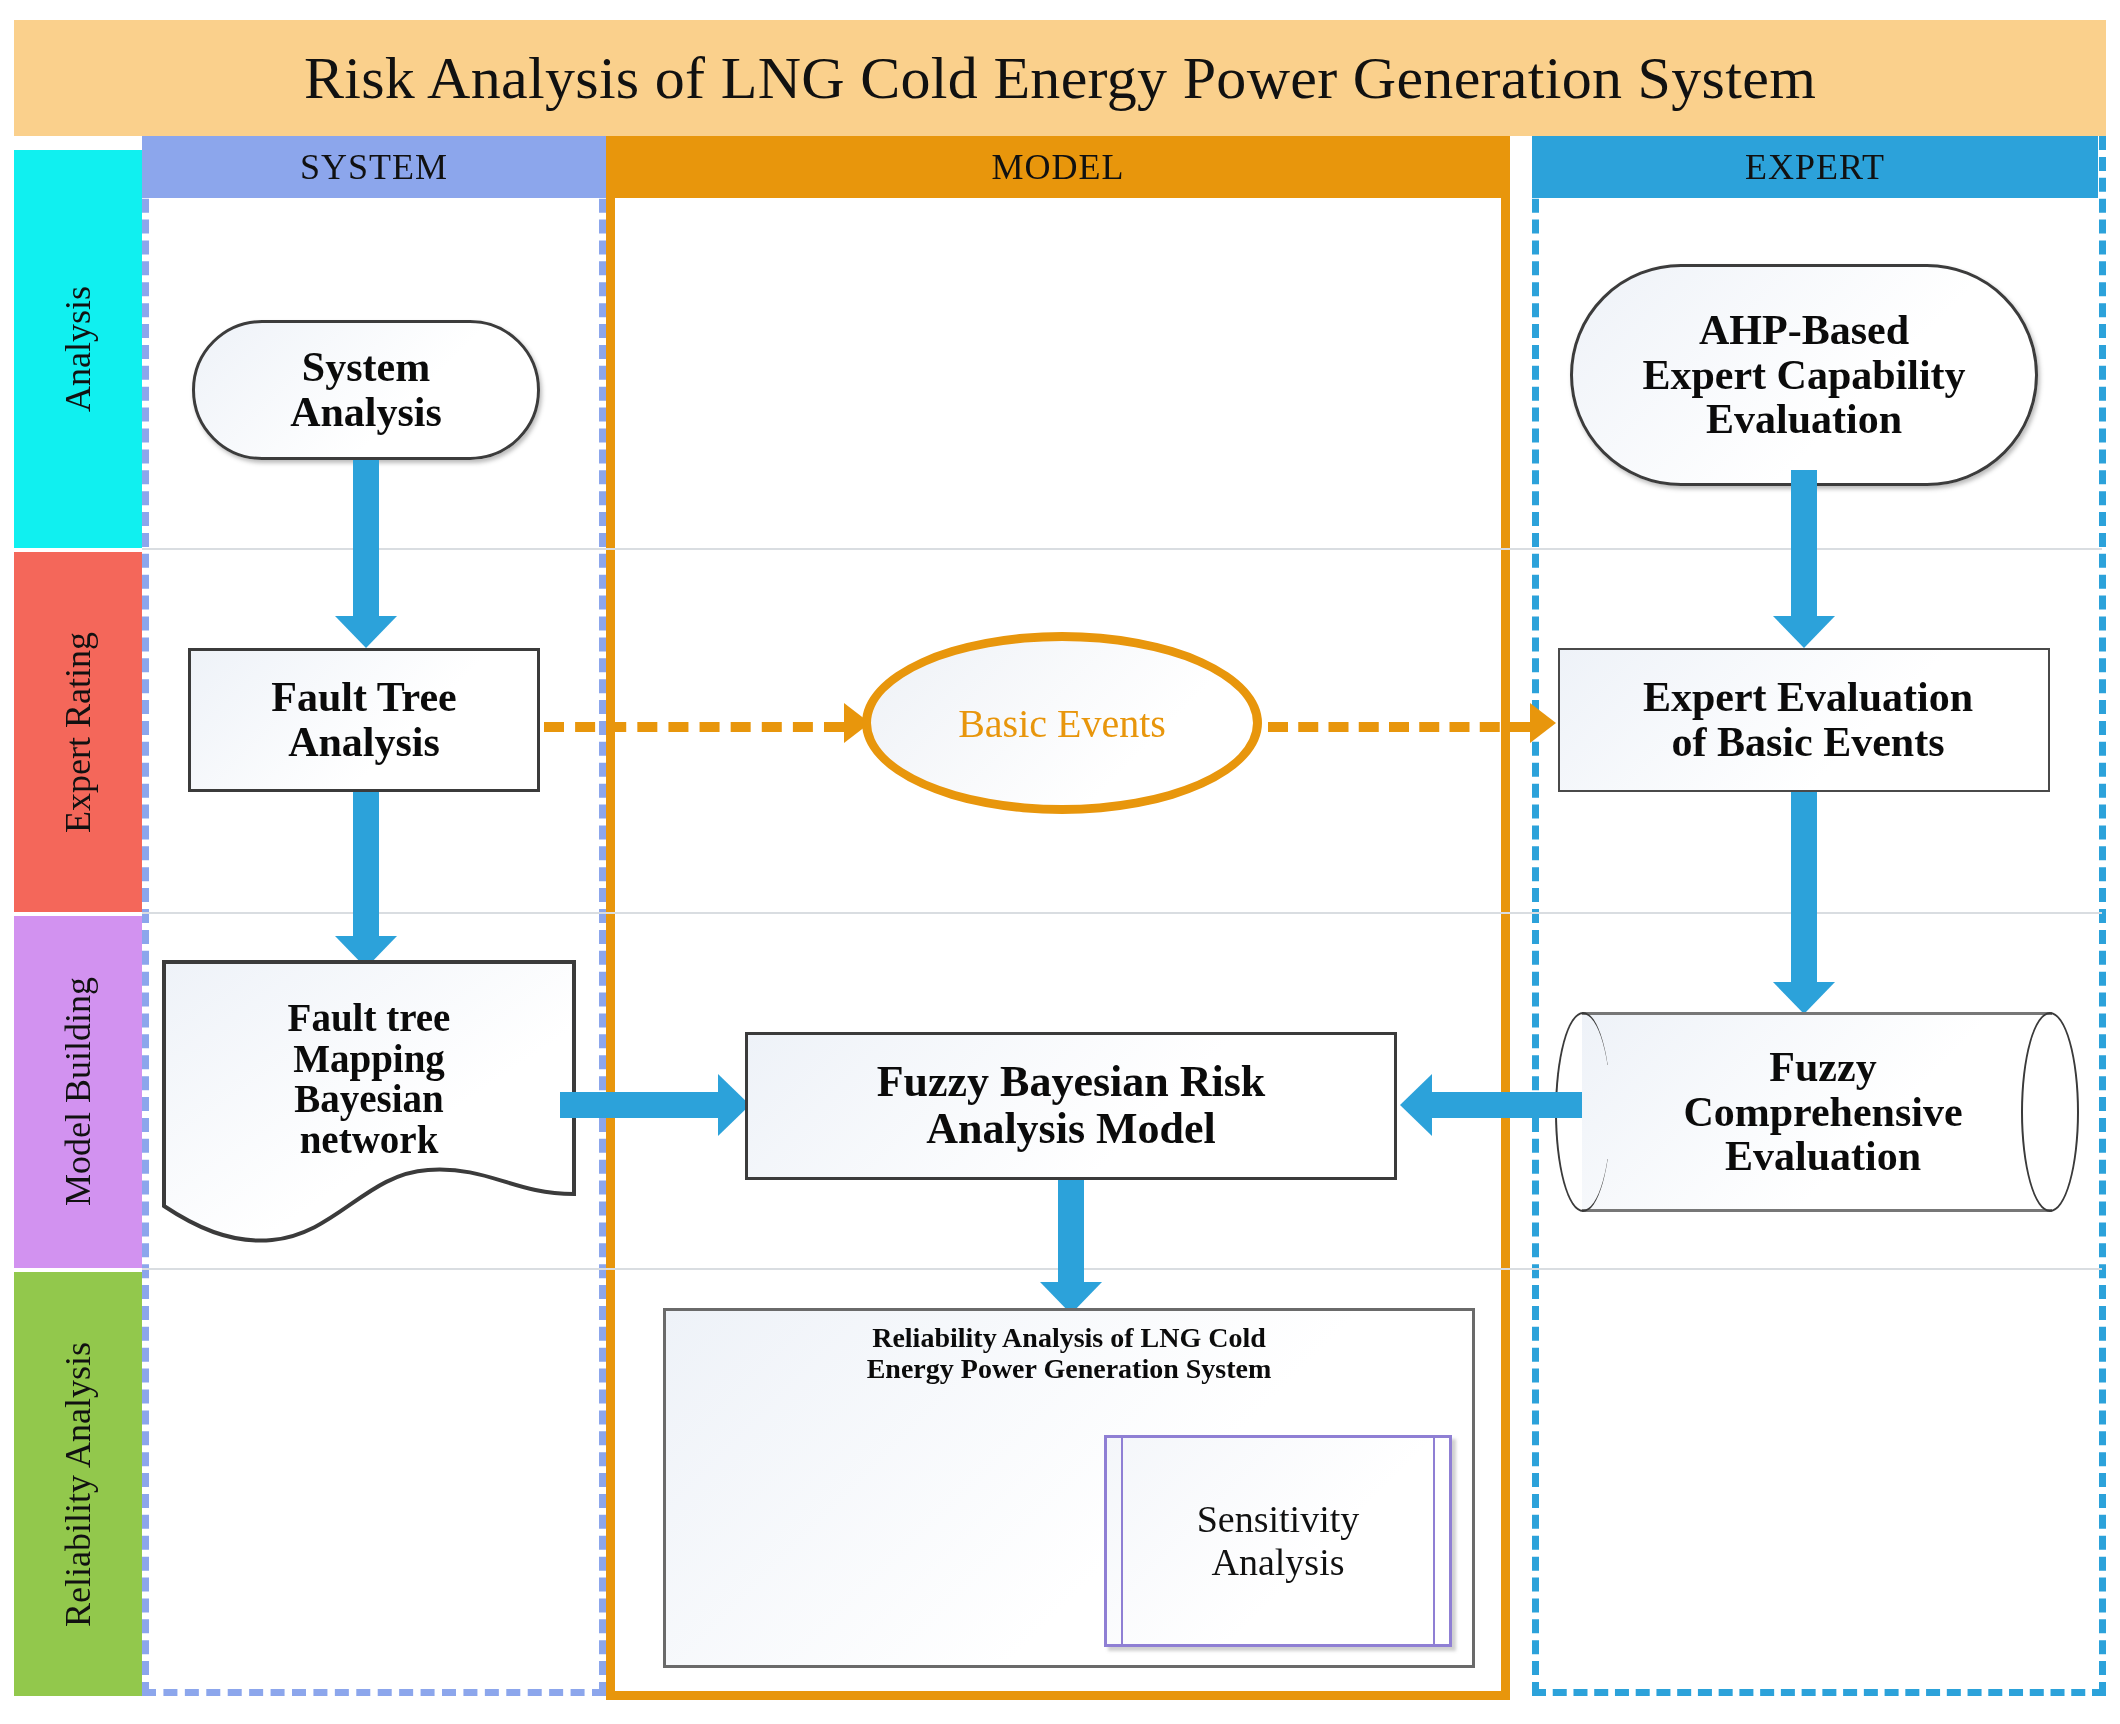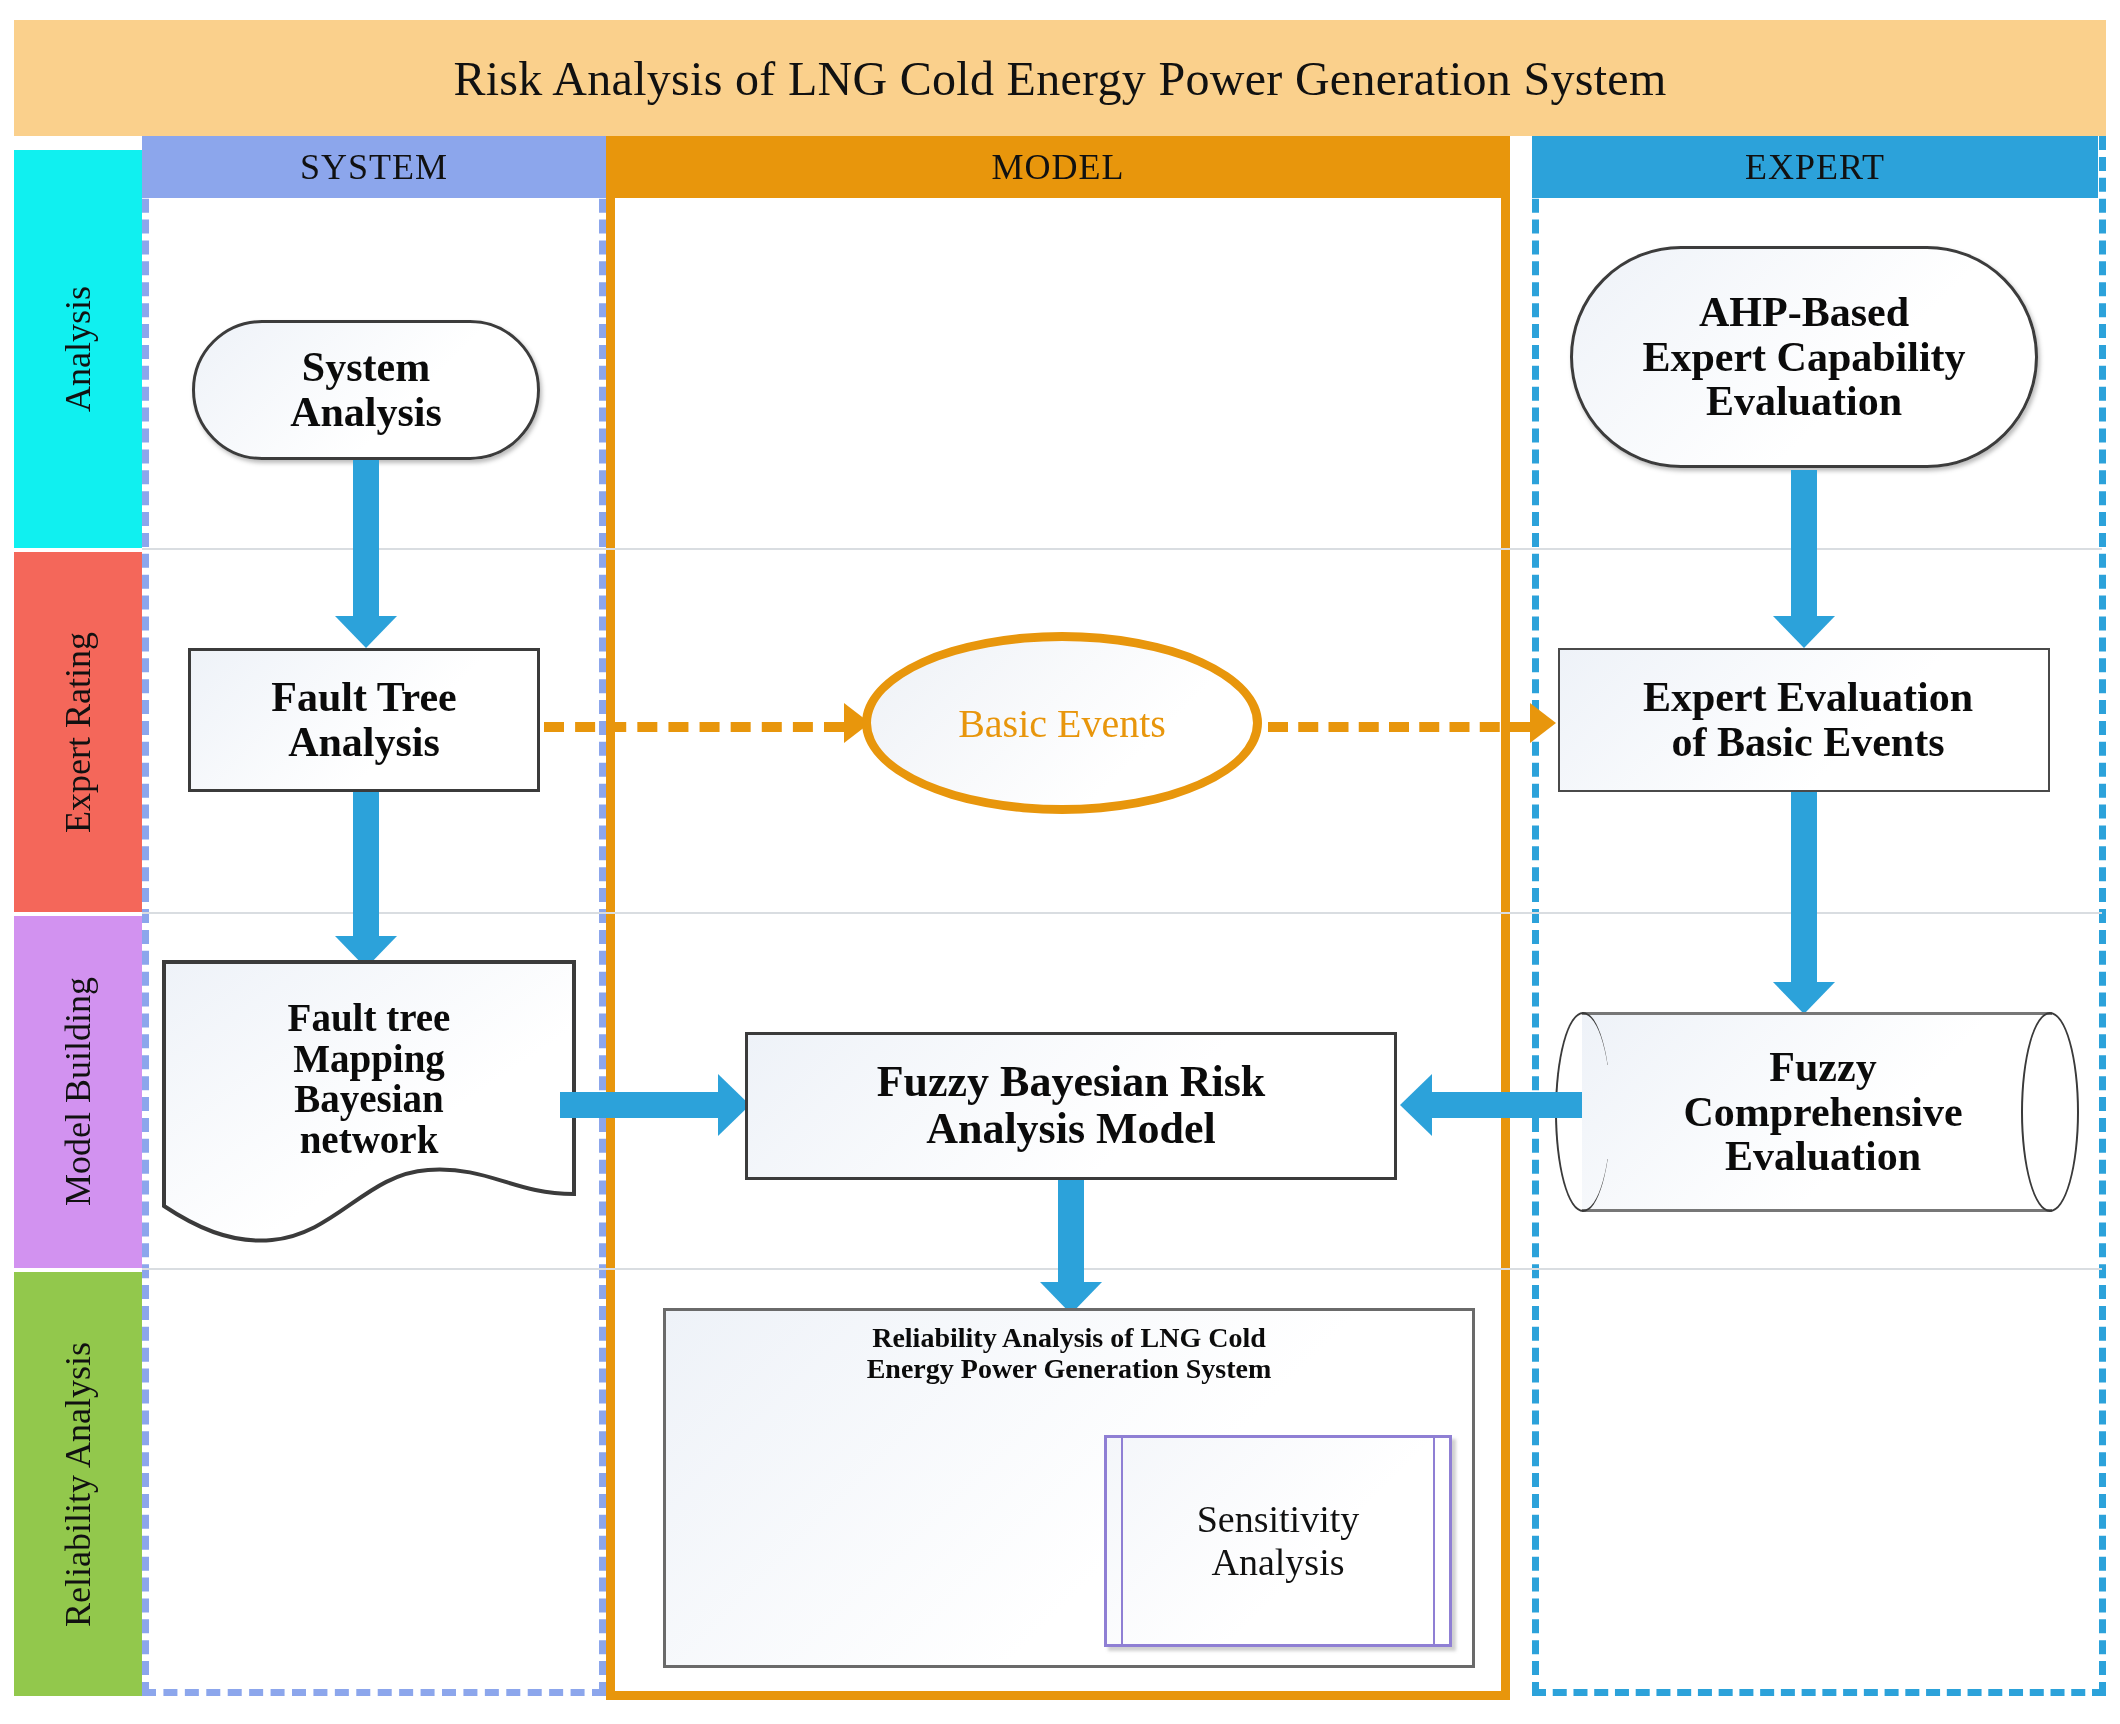--- a/index.html
+++ b/index.html
@@ -5,21 +5,21 @@
   html,body{margin:0;padding:0;background:#ffffff;}
   body{width:2120px;height:1724px;position:relative;
        font-family:"Liberation Serif","DejaVu Serif",serif;
        -webkit-font-smoothing:antialiased;}
 
   #stage{position:absolute;left:0;top:0;width:2120px;height:1724px;overflow:hidden;}
 
   
   .title-bar{position:absolute;left:14px;top:20px;width:2092px;height:116px;
     background:#FAD08C;display:flex;align-items:center;justify-content:center;}
-  .title-bar .t{font-size:48px;color:#111;letter-spacing:.3px;white-space:nowrap;}
+  .title-bar .t{font-size:60px;color:#111;letter-spacing:.3px;white-space:nowrap;}
 
   
   .colhdr{position:absolute;height:62px;display:flex;align-items:center;justify-content:center;
           font-size:36px;color:#111;letter-spacing:1px;}
   .colhdr.system{left:142px;top:136px;width:464px;background:#8CA6EC;}
   .colhdr.model {left:606px;top:136px;width:904px;background:#E8960C;}
   .colhdr.expert{left:1532px;top:136px;width:566px;background:#2CA2DA;}
 
   
   .colframe{position:absolute;}
@@ -206,21 +206,21 @@
     <div class="rtitle">Reliability Analysis of LNG Cold<br>Energy Power Generation System</div>
   </div>
 
 
   <div class="procbox" style="left:1104px;top:1435px;width:348px;height:212px;">
     <div class="bar l"></div>
     <div class="bar r"></div>
     <div class="plbl">Sensitivity<br>Analysis</div>
   </div>
 
-  <div class="node pill" style="left:1570px;top:246px;width:468px;height:222px;font-size:42px;">
+  <div class="node pill" style="left:1570px;top:264px;width:468px;height:222px;font-size:42px;">
     <div class="lbl">AHP-Based<br>Expert Capability<br>Evaluation</div>
   </div>
 
   <div class="arrow a-down" style="left:1757px;top:470px;width:94px;height:178px;">
     <div class="stem" style="height:146px;"></div>
     <div class="head"></div>
   </div>
 
   <div class="node rect-thin" style="left:1558px;top:648px;width:492px;height:144px;font-size:42px;">
     <div class="lbl">Expert Evaluation<br>of Basic Events</div>

